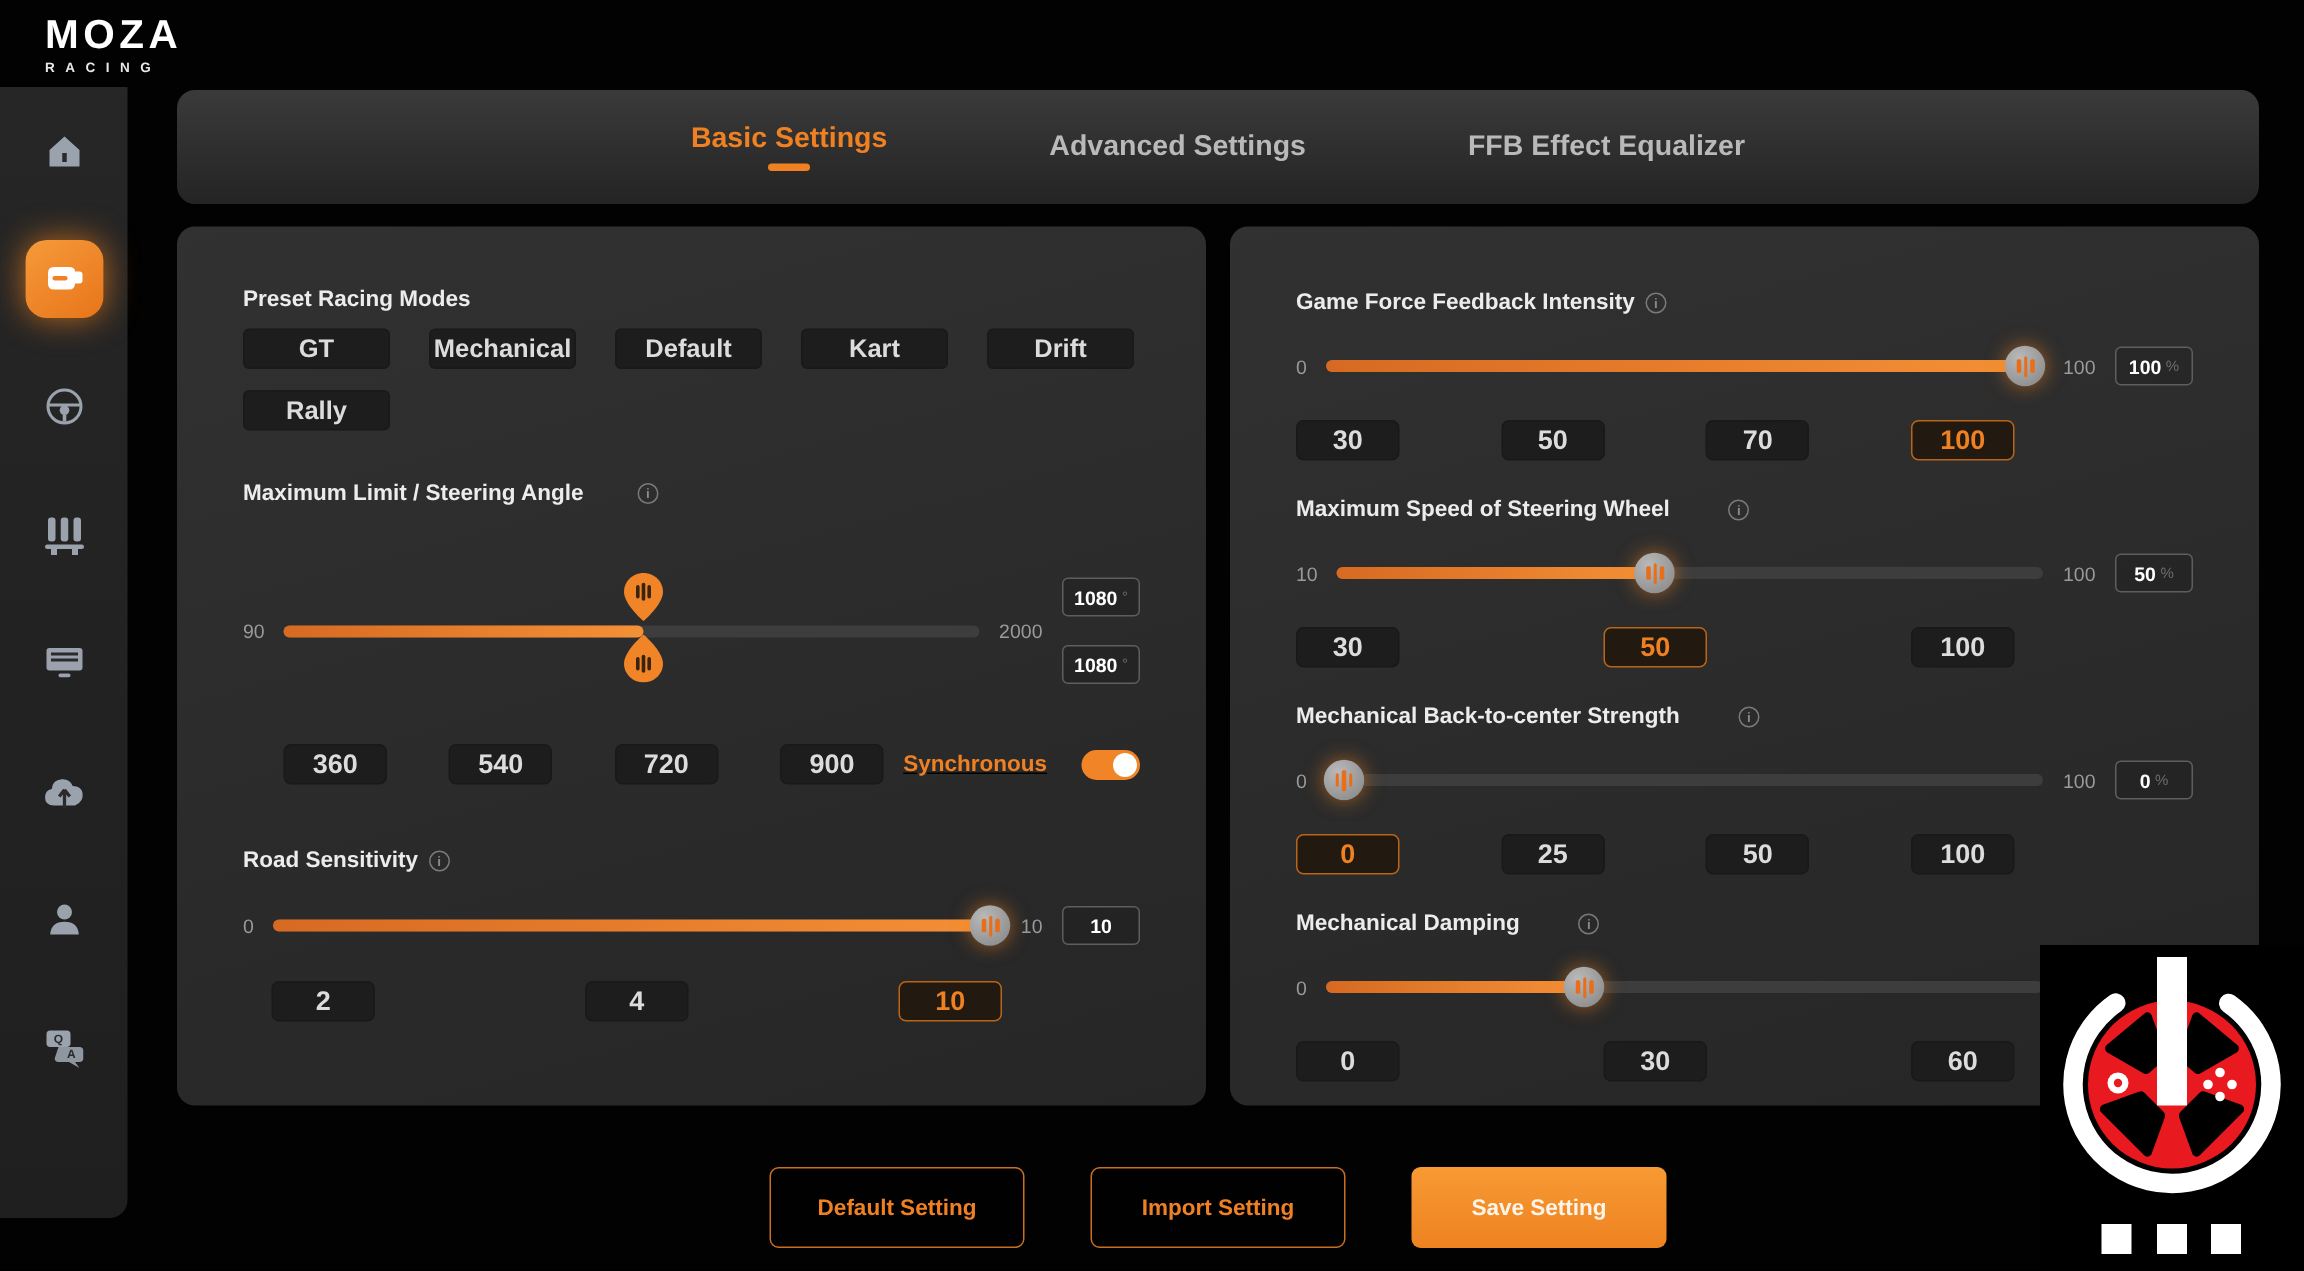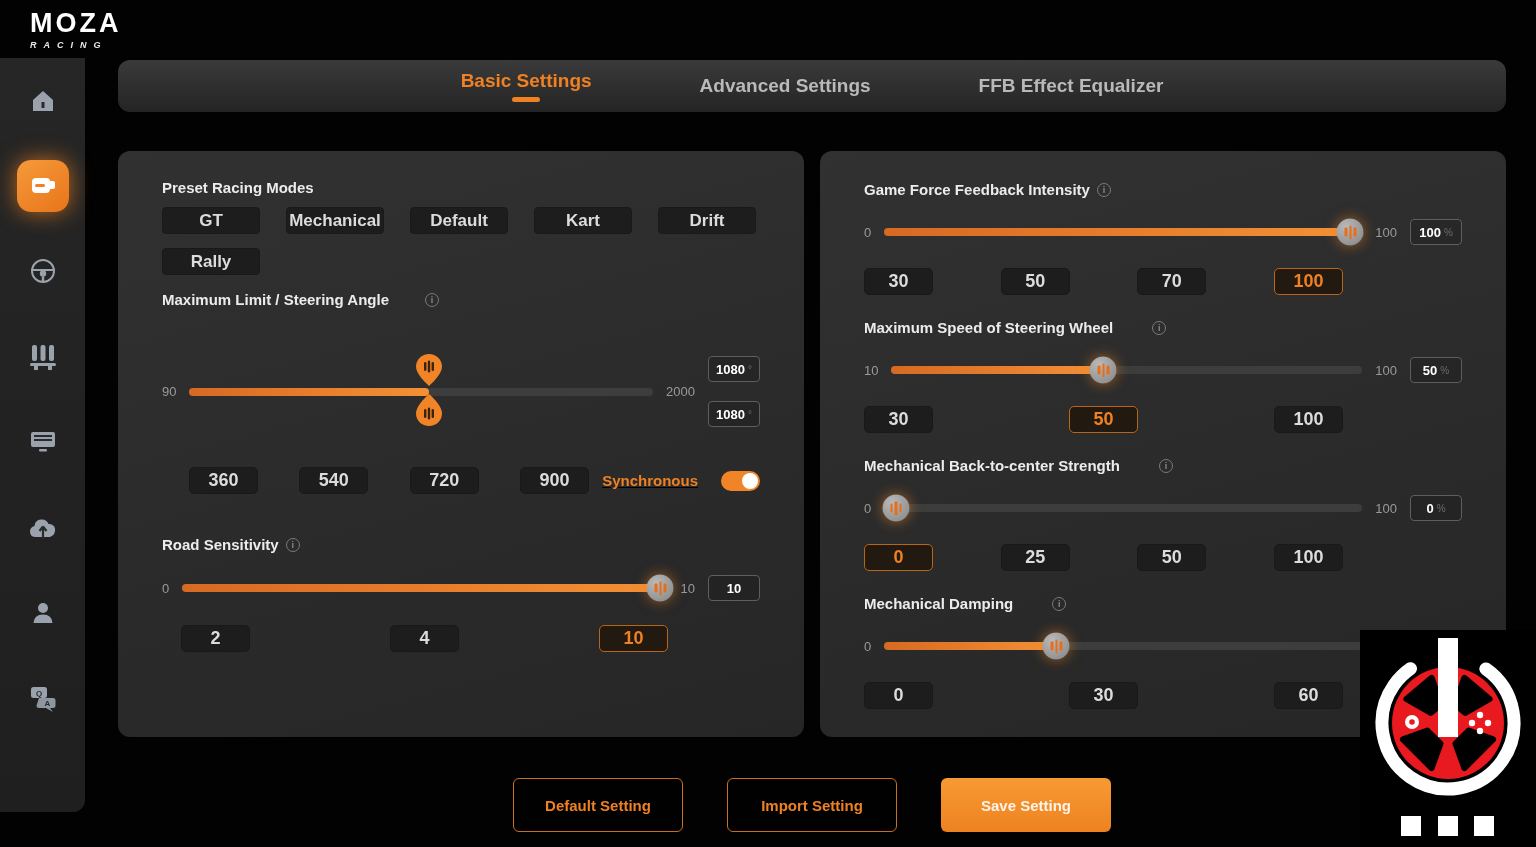--- a/index.html
+++ b/index.html
@@ -3,47 +3,47 @@
 <meta charset="utf-8">
 <style>
   * { margin:0; padding:0; box-sizing:border-box; }
   html,body { background:#000; }
   body { font-family:"Liberation Sans", sans-serif; }
   .app { position:relative; width:1536px; height:847px; background:#020202; overflow:hidden; }
 
   
   .brand { position:absolute; left:30px; top:8px; width:130px; color:#fff; }
   .brand-name { font-size:27px; font-weight:900; letter-spacing:3px; font-stretch:expanded; }
-  .brand-sub { font-size:9px; font-weight:700; letter-spacing:7px; margin-top:1px; color:#e8e8e8;font-style:italic; }
+  .brand-sub { font-size:9px; font-weight:700; letter-spacing:7px; margin-top:1px; color:#e8e8e8; }
 
   
   .sidebar { position:absolute; left:0; top:58px; width:85px; height:754px;
              background:linear-gradient(180deg,#262626,#1f1f1f); border-radius:0 0 12px 0;
              display:flex; flex-direction:column; }
   .side-item { height:85.4px; display:flex; align-items:center; justify-content:center; cursor:pointer; }
   .side-item svg { display:block; }
   .side-active-box { width:52px; height:52px; border-radius:14px;
              background:linear-gradient(145deg,#f59a3a,#e8751a);
              box-shadow:0 0 22px rgba(242,130,30,.75);
              display:flex; align-items:center; justify-content:center; }
 
   
-  .tabbar { position:absolute; left:118px; top:60px; width:1388px; height:52px; border-radius:12px;
+  .tabbar { position:absolute; left:118px; top:60px; width:1388px; height:76px; border-radius:12px;
             background:linear-gradient(180deg,#3a3a3a,#242424);
             display:flex; align-items:center; justify-content:center; gap:108px; }
   .tab { font-size:19px; font-weight:700; color:#b9b9b9; cursor:pointer; text-align:center; }
   .tab.active { color:#ef8123; }
   .tab-underline { width:28px; height:5px; border-radius:3px; background:#ef8123; margin:5px auto 0; }
 
   
   .panel { position:absolute; top:151px; width:686px; height:586px; border-radius:12px;
            background:linear-gradient(165deg,#313131,#262626); }
   .panel.left  { left:118px; }
   .panel.right { left:820px; }
-  .panel-inner { padding:18px 44px 0 44px; }
+  .panel-inner { padding:30px 44px 0 44px; }
 
   .sec-title { display:flex; align-items:center; gap:7px; font-size:15px; font-weight:700; color:#ececec; }
   .info { width:14px; height:14px; border:1px solid #7a7a7a; border-radius:50%; color:#8a8a8a;
           font-size:9px; font-weight:700; display:inline-flex; align-items:center; justify-content:center; }
 
   
   .mode-row { display:flex; gap:26px; margin-top:11px; }
   .mode-btn { width:98px; height:27px; background:#1d1d1d; border-radius:4px; color:#dcdcdc;
               font-size:17px; font-weight:700; display:flex; align-items:center; justify-content:center;
               cursor:pointer; border:1px solid #191919; }
@@ -196,21 +196,21 @@
         <div class="mode-btn">GT</div>
         <div class="mode-btn">Mechanical</div>
         <div class="mode-btn">Default</div>
         <div class="mode-btn">Kart</div>
         <div class="mode-btn">Drift</div>
       </div>
       <div class="mode-row" style="margin-top:14px;">
         <div class="mode-btn">Rally</div>
       </div>
 
-      <div class="sec-title" style="margin-top:16px;gap:36px;">
+      <div class="sec-title" style="margin-top:33px;gap:36px;">
         <span>Maximum Limit / Steering Angle</span>
         <span class="info">i</span>
       </div>
 
       <div class="slider-row" style="margin-top:48px; margin-bottom:40px;">
         <span class="s-min">90</span>
         <div class="track">
           <div class="fill" style="width: 51.6%;"></div>
           <div class="pin top" style="left: 51.6%;">
             <svg width="26" height="32" viewBox="0 0 26 32">

